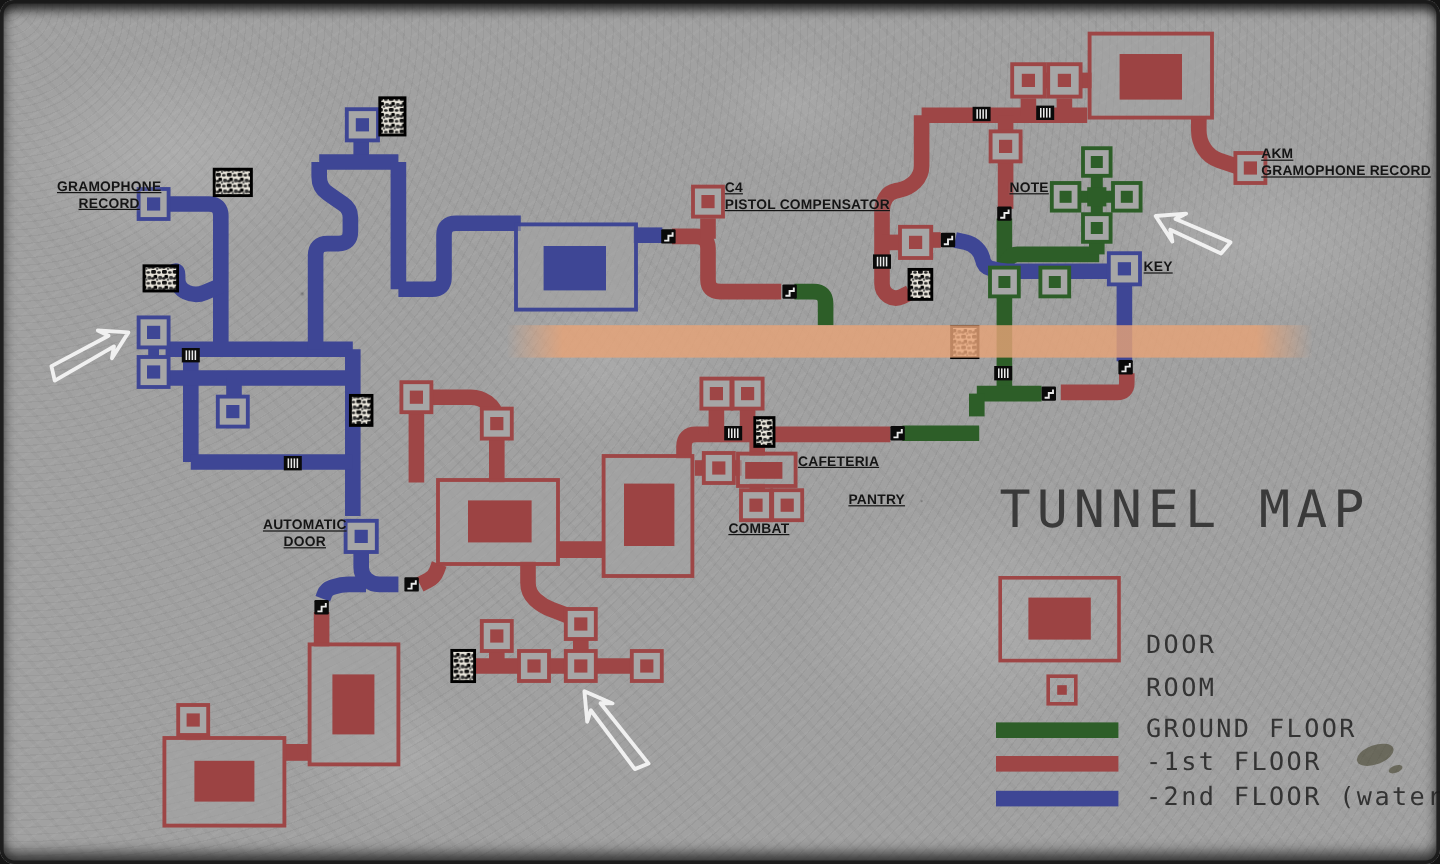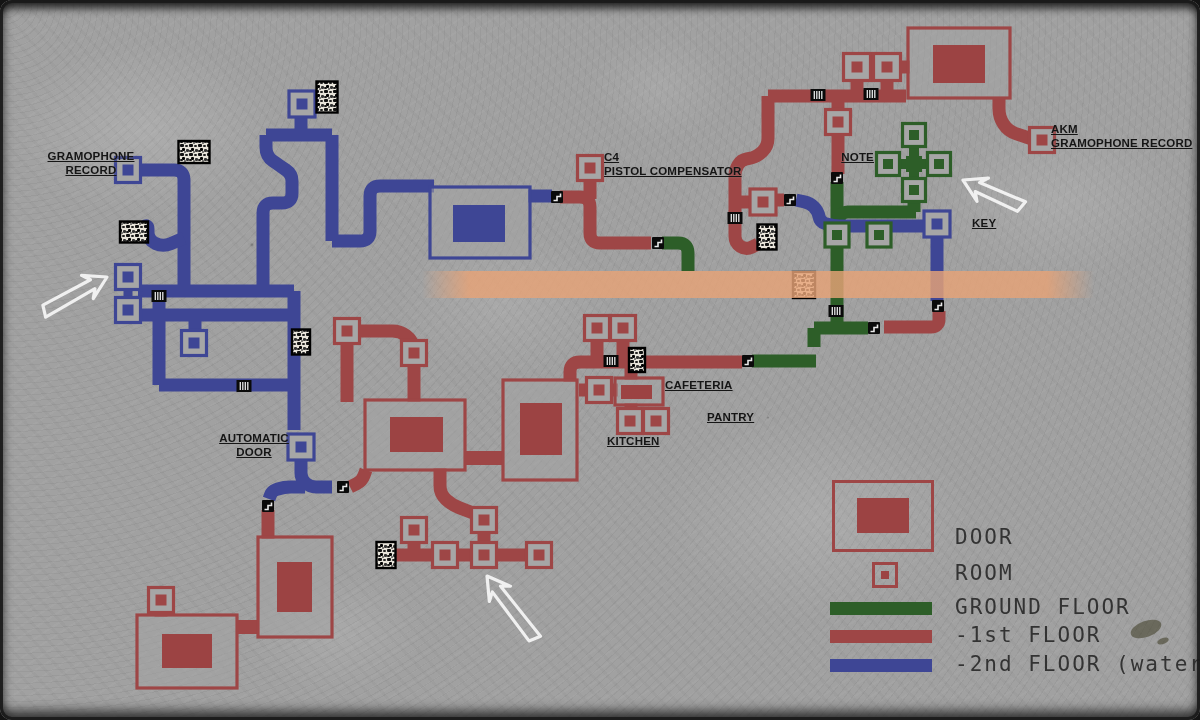--- a/index.html
+++ b/index.html
@@ -412,42 +412,43 @@
         <div>GRAMOPHONE</div>
         <div>RECORD</div>
       </div>
       <div class="map-label" style="top: 151px; left: 604px; text-align: left;">
         <div>C4</div>
         <div>PISTOL COMPENSATOR</div>
       </div>
       <div class="map-label" style="top: 151px; left: 614px; width: 260px; text-align: right;">
         <div>NOTE</div>
       </div>
-      <div class="map-label" style="top: 217px; left: 953px; text-align: left; margin-left: 19px;">
+      <div class="map-label" style="top: 217px; left: 953px; text-align: left;">
         <div>KEY</div>
       </div>
       <div class="map-label" style="top: 123px; left: 1051px; text-align: left;">
         <div>AKM</div>
         <div>GRAMOPHONE RECORD</div>
       </div>
       <div class="map-label" style="top: 379px; left: 665px; text-align: left;">
         <div>CAFETERIA</div>
       </div>
       <div class="map-label" style="top: 411px; left: 671px; text-align: left; padding-left: 36px;">
         <div>PANTRY</div>
       </div>
       <div class="map-label" style="top: 435px; left: 607px; text-align: left;">
-        <div>KITCHEN</div>
+        <div>COMBAT</div>
       </div>
       <div class="map-label" style="top: 432px; left: 124px; width: 260px; text-align: center;">
         <div>AUTOMATIC</div>
         <div>DOOR</div>
       </div>
     </div>
 
+  <div id="title">TUNNEL MAP</div>
 
   <div id="lg-hall-sw" style="border-color: rgb(158, 70, 70);">
     <div id="lg-hall-fill" style="background: rgb(156, 67, 67);"></div>
   </div>
   <span class="lg-label" style="left:955px;top:525px">DOOR</span>
 
   <div id="lg-room-sw" style="border-color: rgb(158, 70, 70);">
     <div id="lg-room-fill" style="background: rgb(156, 67, 67);"></div>
   </div>
   <span class="lg-label" style="left:955px;top:561px">ROOM</span>

